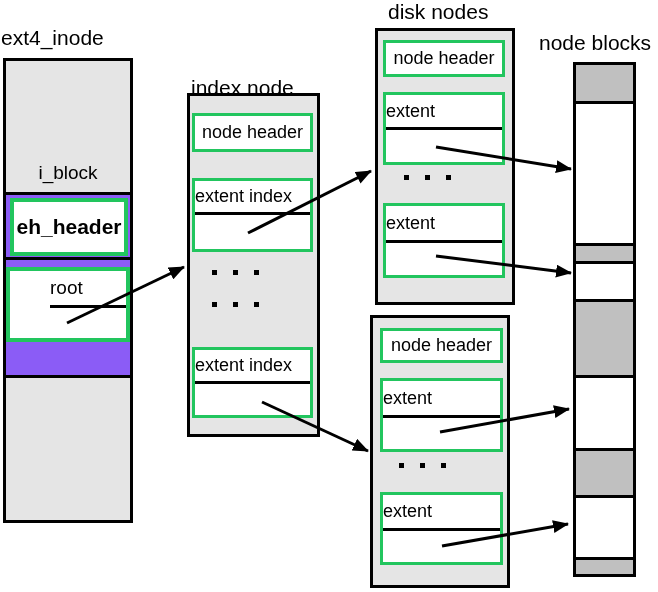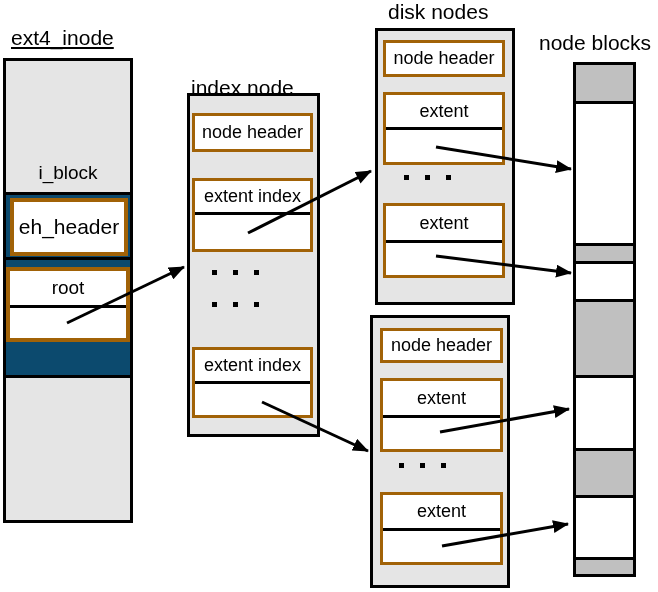--- a/index.html
+++ b/index.html
@@ -14,34 +14,34 @@
   .lbl{
     position:absolute;
     font-size:21px;
     white-space:nowrap;
     line-height:1.1;
   }
   .box{
     position:absolute;
     border:3px solid #000;
     box-sizing:border-box;
-    background:#0c4a6e;
+    background:#8b5cf6;
   }
   .node-bg{background:var(--node-bg);}
   .sub{
     position:absolute;
-    border:3px solid #a16207;
+    border:3px solid #22c55e;
     box-sizing:border-box;
     background:#fff;
     display:flex;
     flex-direction:column;
   }
   .thick{border-width:4px;}
   .row-label{
-    display:flex;align-items:center;justify-content:center;
+    display:flex;align-items:center;
     font-size:18px;
   }
   .r1{border-bottom:3px solid #000;}
   .r2{flex:1;background:#fff;}
   .single{justify-content:center;}
   .hline{position:absolute;left:0;right:0;height:3px;background:#000;}
   .dots{
     position:absolute;left:0;right:0;
     display:flex;justify-content:center;gap:16px;
     transform:translateX(-18px);
@@ -62,35 +62,35 @@
   .disk-seg:last-child{border-bottom:none;flex:1;}
   .disk-seg.gray{background:var(--block-gray);}
   .disk-seg.white{background:#fff;}
   #arrows{position:absolute;left:0;top:0;pointer-events:none;}
 </style>
 </head>
 <body>
 
 <div id="canvas" style="--node-bg: #e5e5e5; --block-gray: #c0c0c0;">
 
-  <div class="lbl" style="left:11px;top:26px;text-decoration:underline;">ext4_inode</div>
+  <div class="lbl" style="left:1px;top:26px;">ext4_inode</div>
   <div class="lbl" style="left:191px;top:64px;margin-top:12px;">index node</div>
   <div class="lbl" style="left:388px;top:0px;">disk nodes</div>
   <div class="lbl" style="left:539px;top:31px;">node blocks</div>
 
   <div class="box" style="left:3px;top:58px;width:130px;height:465px;">
     <div class="graysec" style="top:0;height:131px;border-bottom:3px solid #000;">
       <div class="iblock-label">i_block</div>
     </div>
     <div class="hline" style="top:196px;"></div>
-    <div class="sub thick single row-label" style="left:4px;top:137px;width:118px;height:58px;font-size:21px;">
+    <div class="sub thick single row-label" style="left:4px;top:137px;width:118px;height:58px;font-size:21px;font-weight:bold;">
       <span>eh_header</span>
     </div>
     <div class="sub thick" style="left:0px;top:206px;width:124px;height:75px;">
-      <div class="row-label r1" style="height:34px;font-size:19px;">
+      <div class="row-label r1" style="height:34px;font-size:19px;margin-left:40px;">
         <span>root</span>
       </div>
       <div class="r2"></div>
     </div>
     <div class="hline" style="top:314px;"></div>
     <div class="graysec" style="top:317px;bottom:0;"></div>
   </div>
 
   <div class="box node-bg" style="left:187px;top:93px;width:133px;height:344px;">
     <div class="sub single row-label" style="left:2px;top:17px;width:121px;height:39px;">

